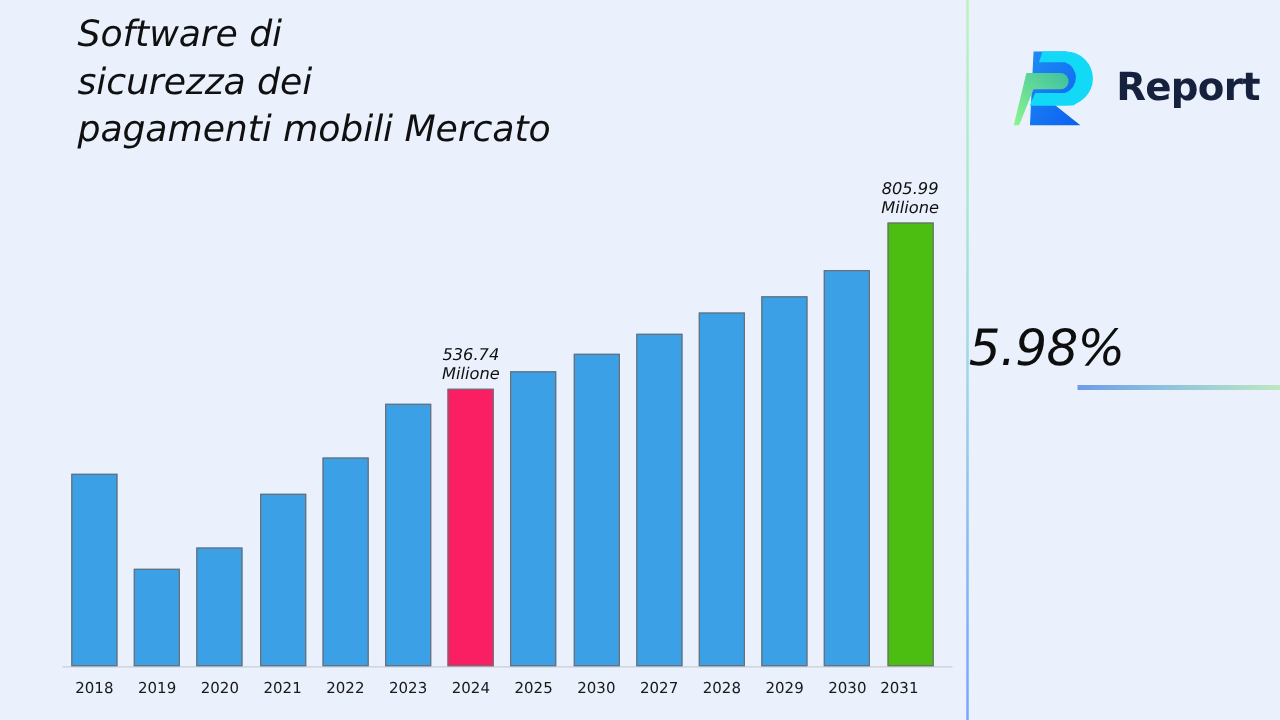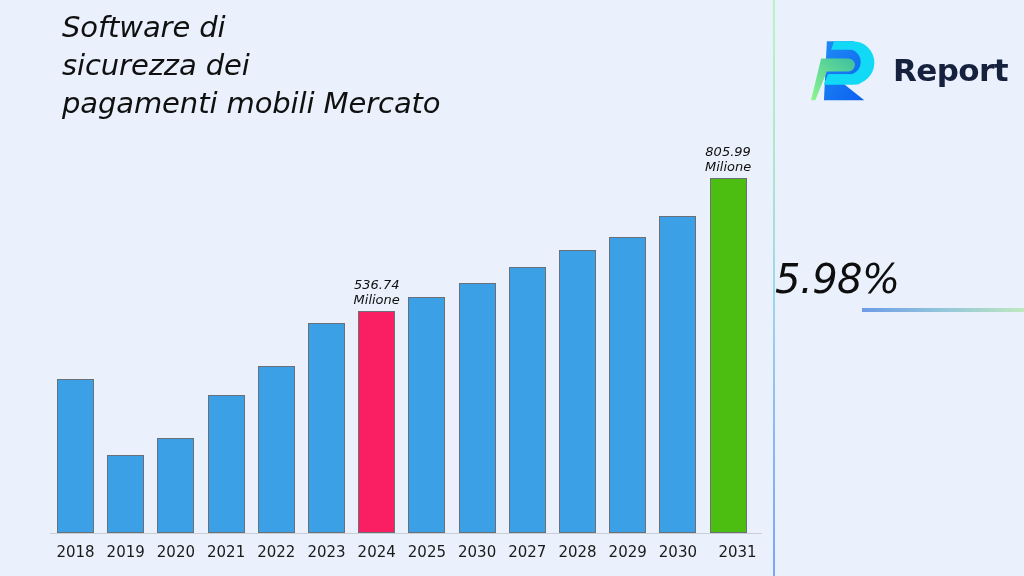--- a/index.html
+++ b/index.html
@@ -87,21 +87,21 @@
     color: #101010;
     white-space: pre-line;
   }
 
   .x-tick-label {
     position: absolute;
     top: 543px;
     width: 61px;
     text-align: center;
     font-family: "DejaVu Sans", sans-serif;
-    font-size: 15px;
+    font-size: 12px;
     color: #1a1a1a;
   }
 
   
   #vertical-divider {
     position: absolute;
     left: 737px;
     top: 0;
     width: 2px;
     height: 576px;
@@ -236,21 +236,21 @@
           <div class="x-tick-label" style="left: 159.6px;">2021</div>
           <div class="x-tick-label" style="left: 209.8px;">2022</div>
           <div class="x-tick-label" style="left: 260px;">2023</div>
           <div class="x-tick-label" style="left: 310.2px;">2024</div>
           <div class="x-tick-label" style="left: 360.4px;">2025</div>
           <div class="x-tick-label" style="left: 410.6px;">2030</div>
           <div class="x-tick-label" style="left: 460.8px;">2027</div>
           <div class="x-tick-label" style="left: 511px;">2028</div>
           <div class="x-tick-label" style="left: 561.2px;">2029</div>
           <div class="x-tick-label" style="left: 611.4px;">2030</div>
-          <div class="x-tick-label" style="left: 671px;">2031</div>
+          <div class="x-tick-label" style="left: 653px;">2031</div>
         </div>
     </div>
 
   </div>
 
   <div id="vertical-divider"></div>
 
   <div id="right-panel">
 
     <div id="logo-block">

